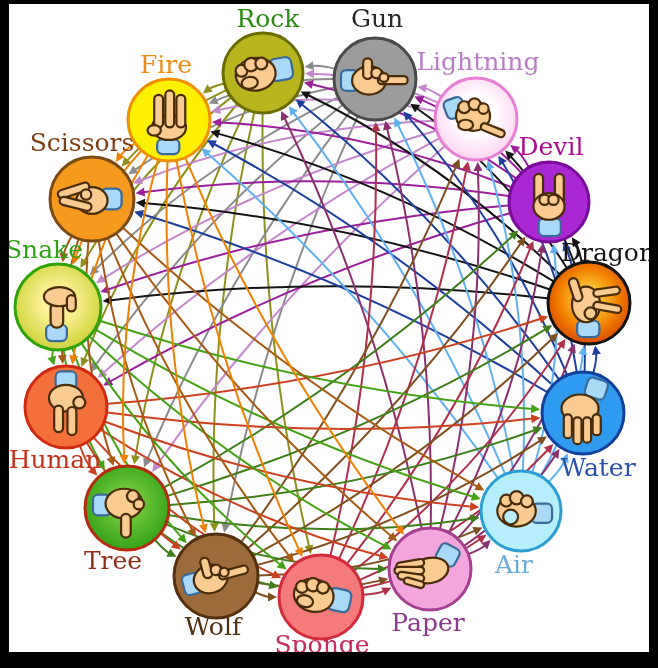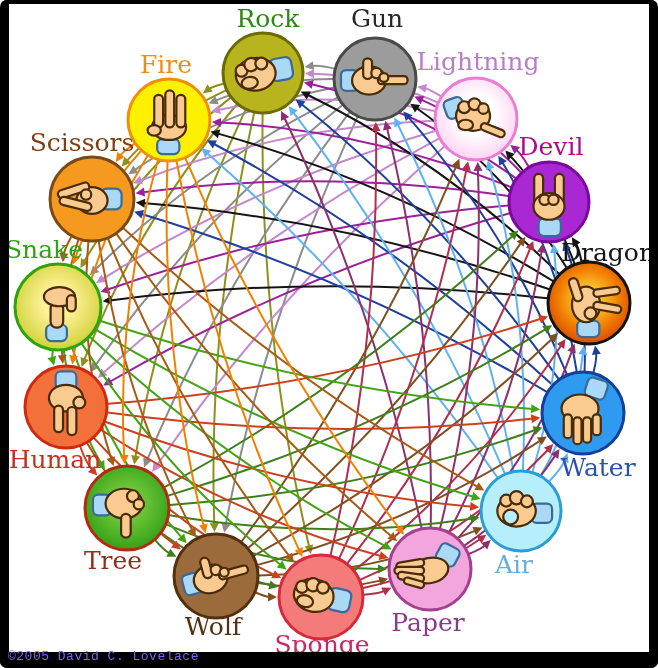--- a/index.html
+++ b/index.html
@@ -1,20 +1,20 @@
 <!DOCTYPE html>
 <html><head>
 <meta charset="utf-8">
 <style>
   html,body{margin:0;padding:0;background:#ffffff;}
   .stage{position:relative;width:658px;height:668px;overflow:hidden;
-         font-family:"DejaVu Serif","Liberation Serif",serif;border-radius:7px;}
+         font-family:"DejaVu Serif","Liberation Serif",serif;}
   .stage svg{position:absolute;left:0;top:0;display:block;}
-  .copyright{position:absolute;left:8px;top:649px;font-size:13px;color:#8b5cf6;
-             letter-spacing:0.5px;z-index:5;font-family:Liberation Mono, monospace;}
+  .copyright{position:absolute;left:8px;top:649px;font-size:13px;color:#000000;
+             letter-spacing:0.5px;z-index:5;font-family:Liberation Serif, serif;}
 </style>
 </head>
 <body>
 
 <div class="stage">
   <svg id="diagram" width="658" height="668" viewBox="0 0 658 668">
       <rect x="0" y="0" width="658" height="668" fill="#ffffff"></rect>
       <defs>
         <radialGradient id="g-lightning" cx="50%" cy="45%" r="65%">
           <stop offset="35%" stop-color="#ffffff"></stop>

